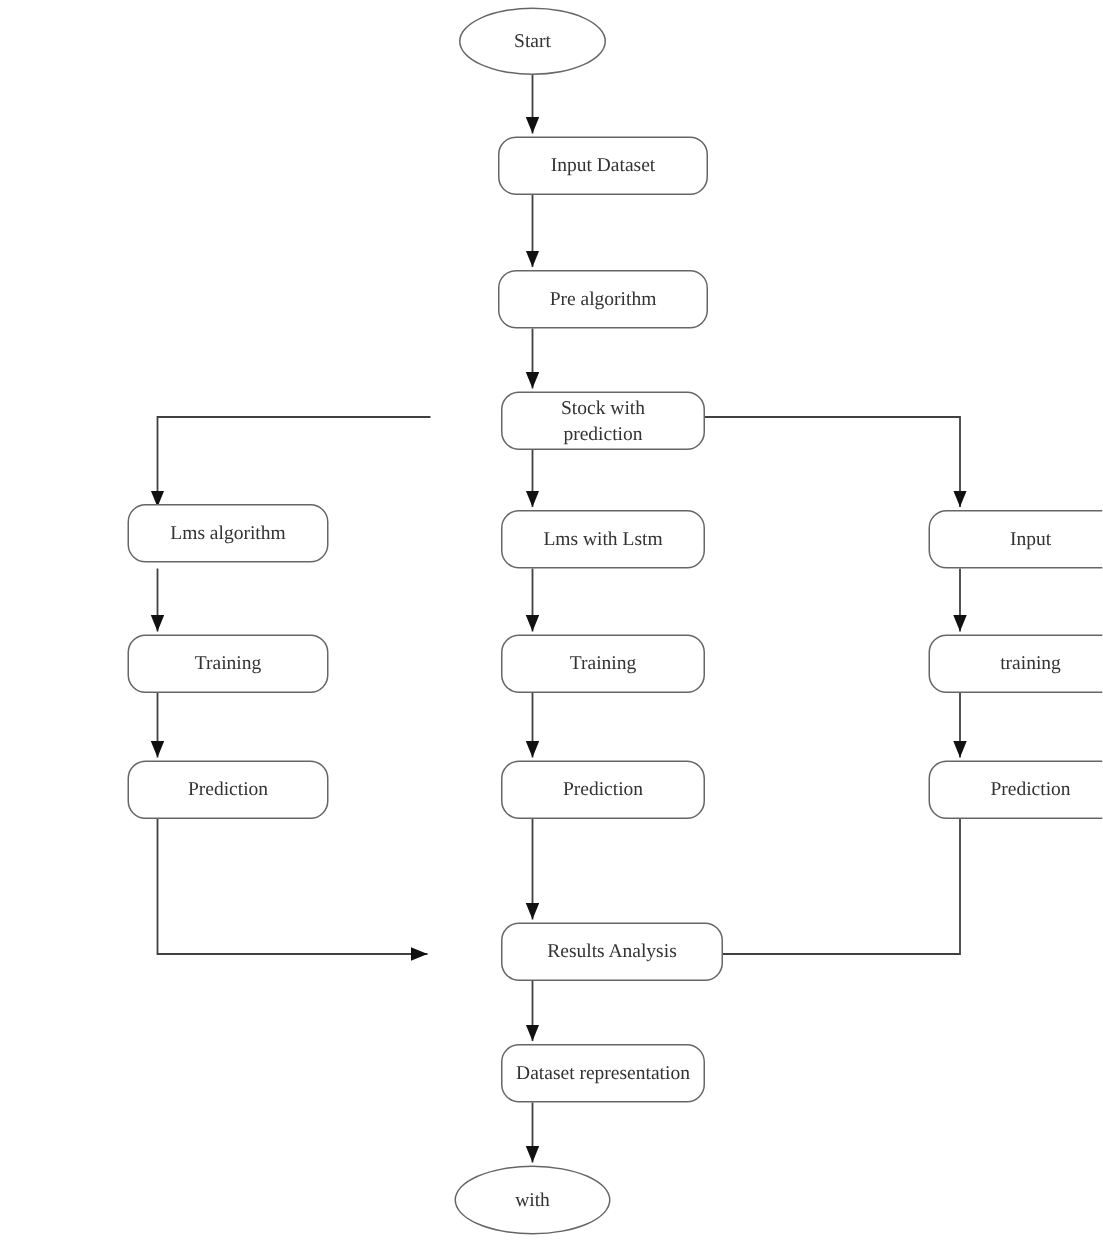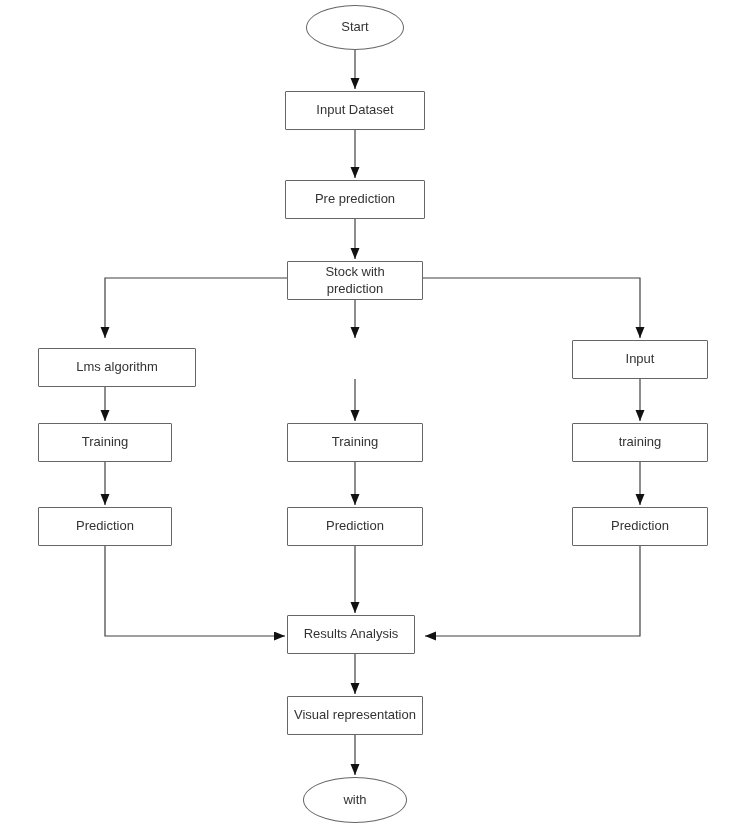--- a/index.html
+++ b/index.html
@@ -33,22 +33,23 @@
     display: flex;
     align-items: center;
     justify-content: center;
     background: var(--node-fill, #ffffff);
     border: 1px solid var(--node-stroke, #666666);
     color: var(--text-color, #333333);
     font-size: 13px;
     line-height: 1.25;
     text-align: center;
     white-space: pre;
+    font-family: Liberation Serif, serif;
   }
-  .node.rect { border-radius: 1px; }
+  .node.rect { border-radius: 12px; margin-left: 47px; }
   .node.ellipse { border-radius: 50%; }
 </style>
 </head>
 <body>
 
 <div class="canvas" style="--bg: #ffffff; --node-fill: #ffffff; --node-stroke: #666666; --edge-stroke: #404040; --text-color: #333333;">
   <svg class="connector-layer" width="735" height="835" viewBox="0 0 735 835" xmlns="http://www.w3.org/2000/svg">
     <defs>
       <marker id="arrowhead" markerUnits="userSpaceOnUse" markerWidth="12" markerHeight="10" refX="11" refY="4.5" orient="auto">
         <path d="M0,0 L11,4.5 L0,9 Z" class="arrowhead-path" fill="#111111"></path>
@@ -70,27 +71,28 @@
         <polyline points="105,546 105,636 285,636" marker-end="url(#arrowhead)"></polyline>
         <polyline points="355,546 355,613" marker-end="url(#arrowhead)"></polyline>
         <polyline points="640,546 640,636 425,636" marker-end="url(#arrowhead)"></polyline>
         <polyline points="355,654 355,694" marker-end="url(#arrowhead)"></polyline>
         <polyline points="355,735 355,775" marker-end="url(#arrowhead)"></polyline>
       </g>
   </svg>
 
 <div class="node ellipse" style="left: 306px; top: 5px; width: 98px; height: 45px;"><span>Start</span></div>
     <div class="node rect" style="left: 285px; top: 91px; width: 140px; height: 39px;"><span>Input Dataset</span></div>
-    <div class="node rect" style="left: 285px; top: 180px; width: 140px; height: 39px;"><span>Pre prediction</span></div>
+    <div class="node rect" style="left: 285px; top: 180px; width: 140px; height: 39px;"><span>Pre algorithm</span></div>
     <div class="node rect" style="left: 287px; top: 261px; width: 136px; height: 39px;"><span>Stock with
 prediction</span></div>
-    <div class="node rect" style="left: 38px; top: 348px; width: 158px; height: 39px; justify-content: center;"><span>Lms algorithm</span></div>
+    <div class="node rect" style="left: 38px; top: 336px; width: 134px; height: 39px; justify-content: center;"><span>Lms algorithm</span></div>
+    <div class="node rect" style="left: 287px; top: 340px; width: 136px; height: 39px;"><span>Lms with Lstm</span></div>
     <div class="node rect" style="left: 572px; top: 340px; width: 136px; height: 39px;"><span>Input</span></div>
     <div class="node rect" style="left: 38px; top: 423px; width: 134px; height: 39px;"><span>Training</span></div>
     <div class="node rect" style="left: 287px; top: 423px; width: 136px; height: 39px;"><span>Training</span></div>
     <div class="node rect" style="left: 572px; top: 423px; width: 136px; height: 39px;"><span>training</span></div>
     <div class="node rect" style="left: 38px; top: 507px; width: 134px; height: 39px;"><span>Prediction</span></div>
     <div class="node rect" style="left: 287px; top: 507px; width: 136px; height: 39px;"><span>Prediction</span></div>
     <div class="node rect" style="left: 572px; top: 507px; width: 136px; height: 39px;"><span>Prediction</span></div>
-    <div class="node rect" style="left: 287px; top: 615px; width: 128px; height: 39px;"><span>Results Analysis</span></div>
-    <div class="node rect" style="left: 287px; top: 696px; width: 136px; height: 39px;"><span>Visual representation</span></div>
+    <div class="node rect" style="left: 287px; top: 615px; width: 148px; height: 39px;"><span>Results Analysis</span></div>
+    <div class="node rect" style="left: 287px; top: 696px; width: 136px; height: 39px;"><span>Dataset representation</span></div>
     <div class="node ellipse" style="left: 303px; top: 777px; width: 104px; height: 46px;"><span>with</span></div>
   </div>
 
 </body></html>

